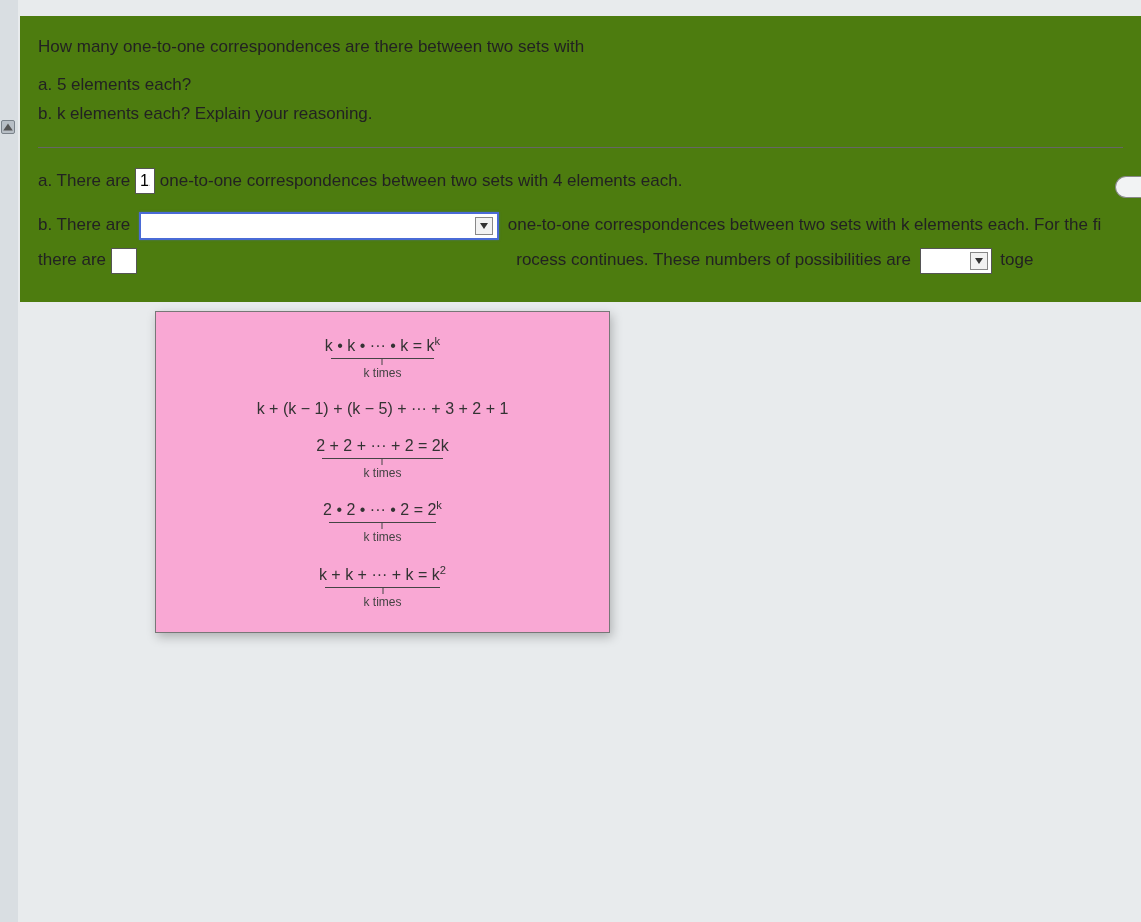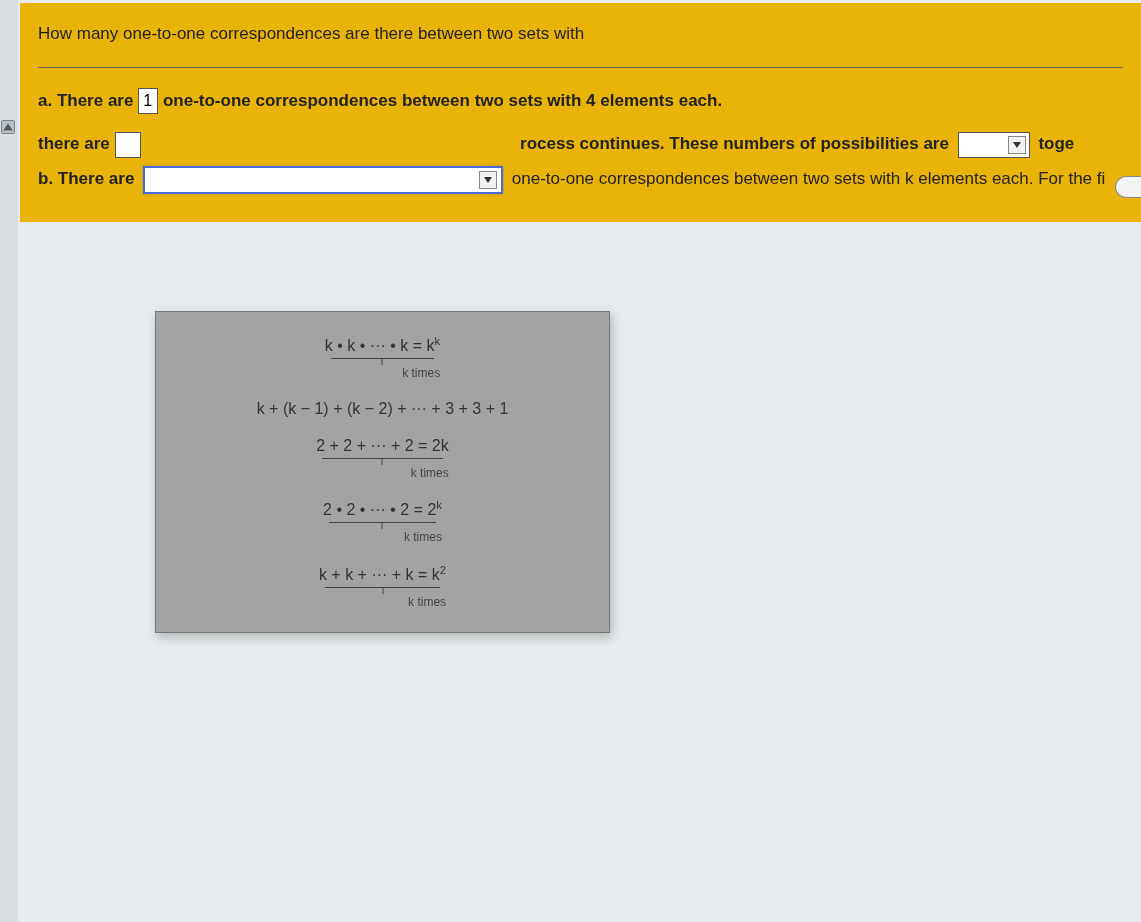--- a/index.html
+++ b/index.html
@@ -6,23 +6,23 @@
   body {
     font-family: Arial, Helvetica, sans-serif;
     background: #e8ebed;
     width: 1141px;
     height: 922px;
     overflow: hidden;
     position: relative;
   }
   .page {
     position: absolute;
-    left: 20px; top: 3px;
+    left: 20px; top: 16px;
     width: 1121px;
-    background: #eab308;
+    background: #4d7c0f;
     padding: 10px 18px 20px 18px;
     font-size: 17px;
     color: #222;
   }
   .left-rail {
     position: absolute;
     left: 0; top: 0;
     width: 18px; height: 922px;
     background: #d9dee2;
   }
@@ -39,21 +39,21 @@
   .question-block { margin-bottom: 16px; line-height: 1.5; }
   .q-line { margin-top: 8px; }
   .parts { margin-top: 12px; }
   .part { margin-top: 4px; }
   hr.divider {
     border: none;
     border-top: 1px solid #666;
     margin: 20px 0 20px 0;
   }
   .answer-line { margin: 12px 0 18px 0; }
-  .inline { display: inline; font-weight: bold; }
+  .inline { display: inline; }
   input.num-box {
     display: inline-block;
     width: 20px; height: 26px;
     border: 1px solid #555;
     background: #fff;
     font-size: 16px;
     text-align: center;
     vertical-align: baseline;
     padding: 2px 4px;
   }
@@ -94,21 +94,21 @@
     margin: 0 4px;
     padding-right:3px;
   }
   .line-b { margin: 8px 0; }
   .cut { display:inline; }
   .dropdown-panel {
     position: absolute;
     left: 155px;
     top: 311px;
     width: 455px;
-    background: #a3a3a3;
+    background: #f9a8d4;
     border: 1px solid #777;
     box-shadow: 2px 4px 10px rgba(0,0,0,0.25);
     z-index: 10;
     padding: 14px 0 12px 0;
   }
   .dropdown-panel .opt {
     padding: 8px 20px;
     text-align: center;
     font-size: 16px;
     color: #333;
@@ -129,21 +129,21 @@
     margin: 1px 6px 0 6px;
   }
   .underbrace .brace::after{
     content:"";
     position:absolute;
     left:50%; top:0;
     width:1px; height:6px;
     background:#444;
     transform:translateX(-50%);
   }
-  .underbrace .sub { display:block; font-size:12px; color:#444; margin-top:2px;text-align:right;}
+  .underbrace .sub { display:block; font-size:12px; color:#444; margin-top:2px;}
   sup { font-size: 0.7em; }
   .right-edge {
     position:absolute;
     right:0; top:176px;
     width:26px; height:22px;
     border:1px solid #888;
     border-right:none;
     border-radius: 11px 0 0 11px;
     background:#f2f3f4;
   }
@@ -156,72 +156,76 @@
     <svg viewBox="0 0 10 10">
         <polygon points="5,2 9,8 1,8" fill="#555"></polygon>
       </svg>
   </div>
 </div>
 
 <div class="page">
 
   <div class="question-block">
     <div class="q-line">How many one-to-one correspondences are there between two sets with</div>
+    <div class="parts">
+      <div class="part">a. 5 elements each?</div>
+      <div class="part">b. k elements each? Explain your reasoning.</div>
+    </div>
   </div>
 
   <hr class="divider">
 
   <div class="answer-line">
     <span class="inline">a. There are </span>
     <input class="num-box" type="text" value="120" style="">
     <span class="inline"> one-to-one correspondences between two sets with 4 elements each.</span>
+  </div>
+
+  <div class="line-b">
+    <span class="inline">b. There are </span>
+    <span class="dropdown-trigger">
+      <span class="dd-arrow">
+        <svg viewBox="0 0 10 10">
+            <polygon points="1,2 9,2 5,8" fill="#333"></polygon>
+          </svg>
+      </span>
+    </span>
+    <span class="cut"> one-to-one correspondences between two sets with k elements each. For the fi</span>
   </div>
 
   <div class="line-b">
     <span class="inline">there are </span>
     <span class="tiny-box"></span>
     <span style="display:inline-block; width:370px;"></span>
     <span class="inline">rocess continues. These numbers of possibilities are </span>
     <span class="sel-small">
       <span class="dd-arrow">
         <svg viewBox="0 0 10 10">
             <polygon points="1,2 9,2 5,8" fill="#333"></polygon>
           </svg>
       </span>
     </span>
     <span class="inline"> toge</span>
   </div>
 
-  <div class="line-b">
-    <span class="inline">b. There are </span>
-    <span class="dropdown-trigger">
-      <span class="dd-arrow">
-        <svg viewBox="0 0 10 10">
-            <polygon points="1,2 9,2 5,8" fill="#333"></polygon>
-          </svg>
-      </span>
-    </span>
-    <span class="cut"> one-to-one correspondences between two sets with k elements each. For the fi</span>
-  </div>
-
 
 </div>
 
 <div class="right-edge"></div>
 
 <div class="dropdown-panel">
   <div class="opt">
     <span class="underbrace">
       <span class="top"><span>k • k • ··· • k = k</span><sup>k</sup></span>
       <span class="brace"></span>
       <span class="sub">k times</span>
     </span>
   </div>
   <div class="opt">
-    <span>k + (k − 1) + (k − 2) + ··· + 3 + 3 + 1</span>
+    <span>k + (k − 1) + (k − 5) + ··· + 3 + 2 + 1</span>
   </div>
   <div class="opt">
     <span class="underbrace">
       <span class="top">2 + 2 + ··· + 2 = 2k</span>
       <span class="brace"></span>
       <span class="sub">k times</span>
     </span>
   </div>
   <div class="opt">
     <span class="underbrace">

